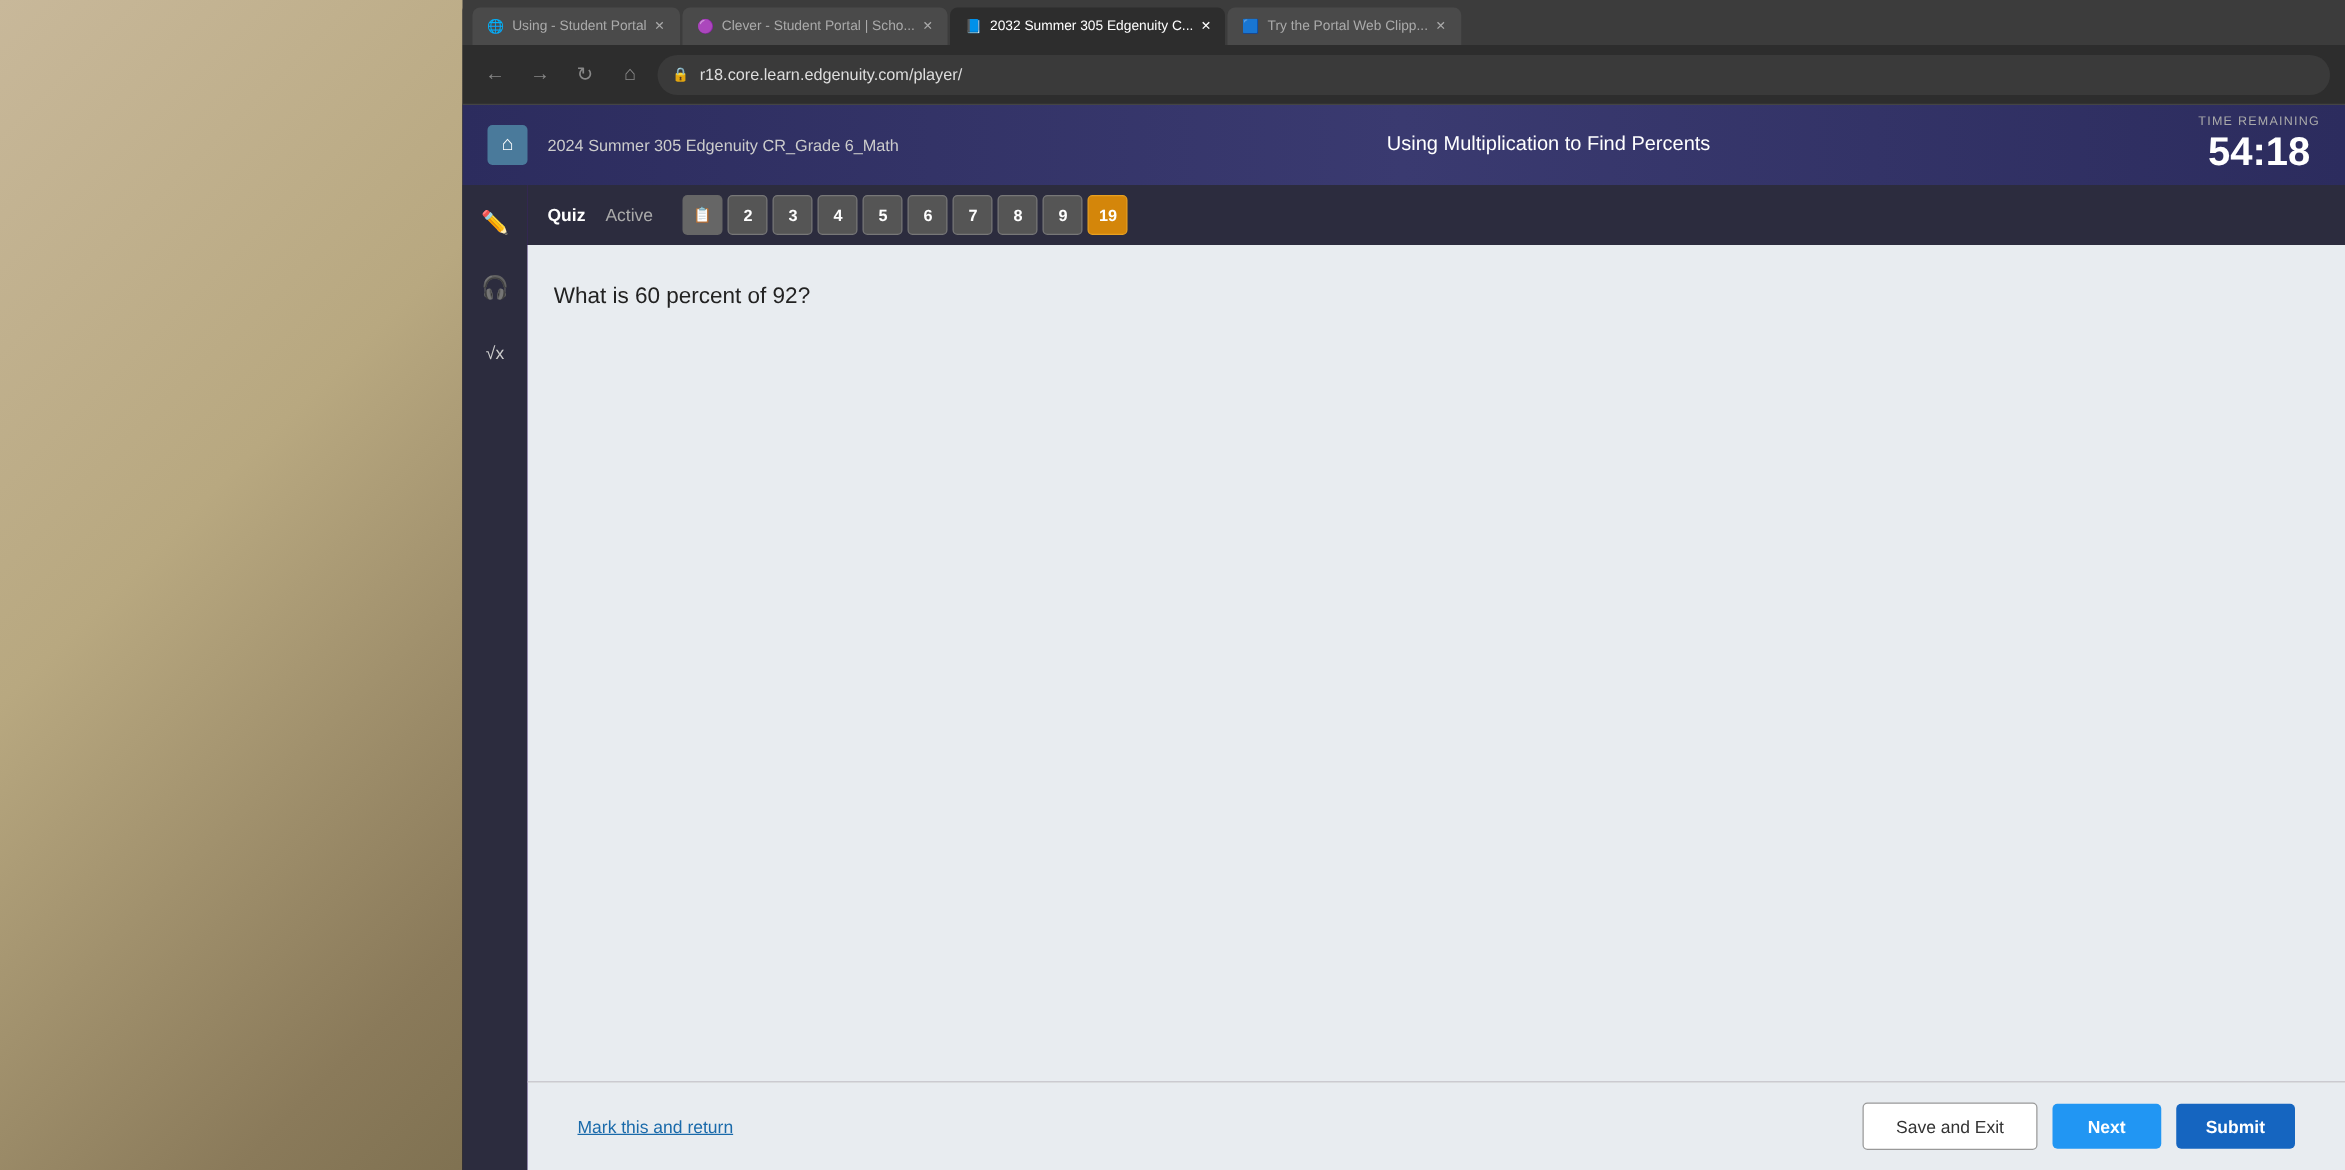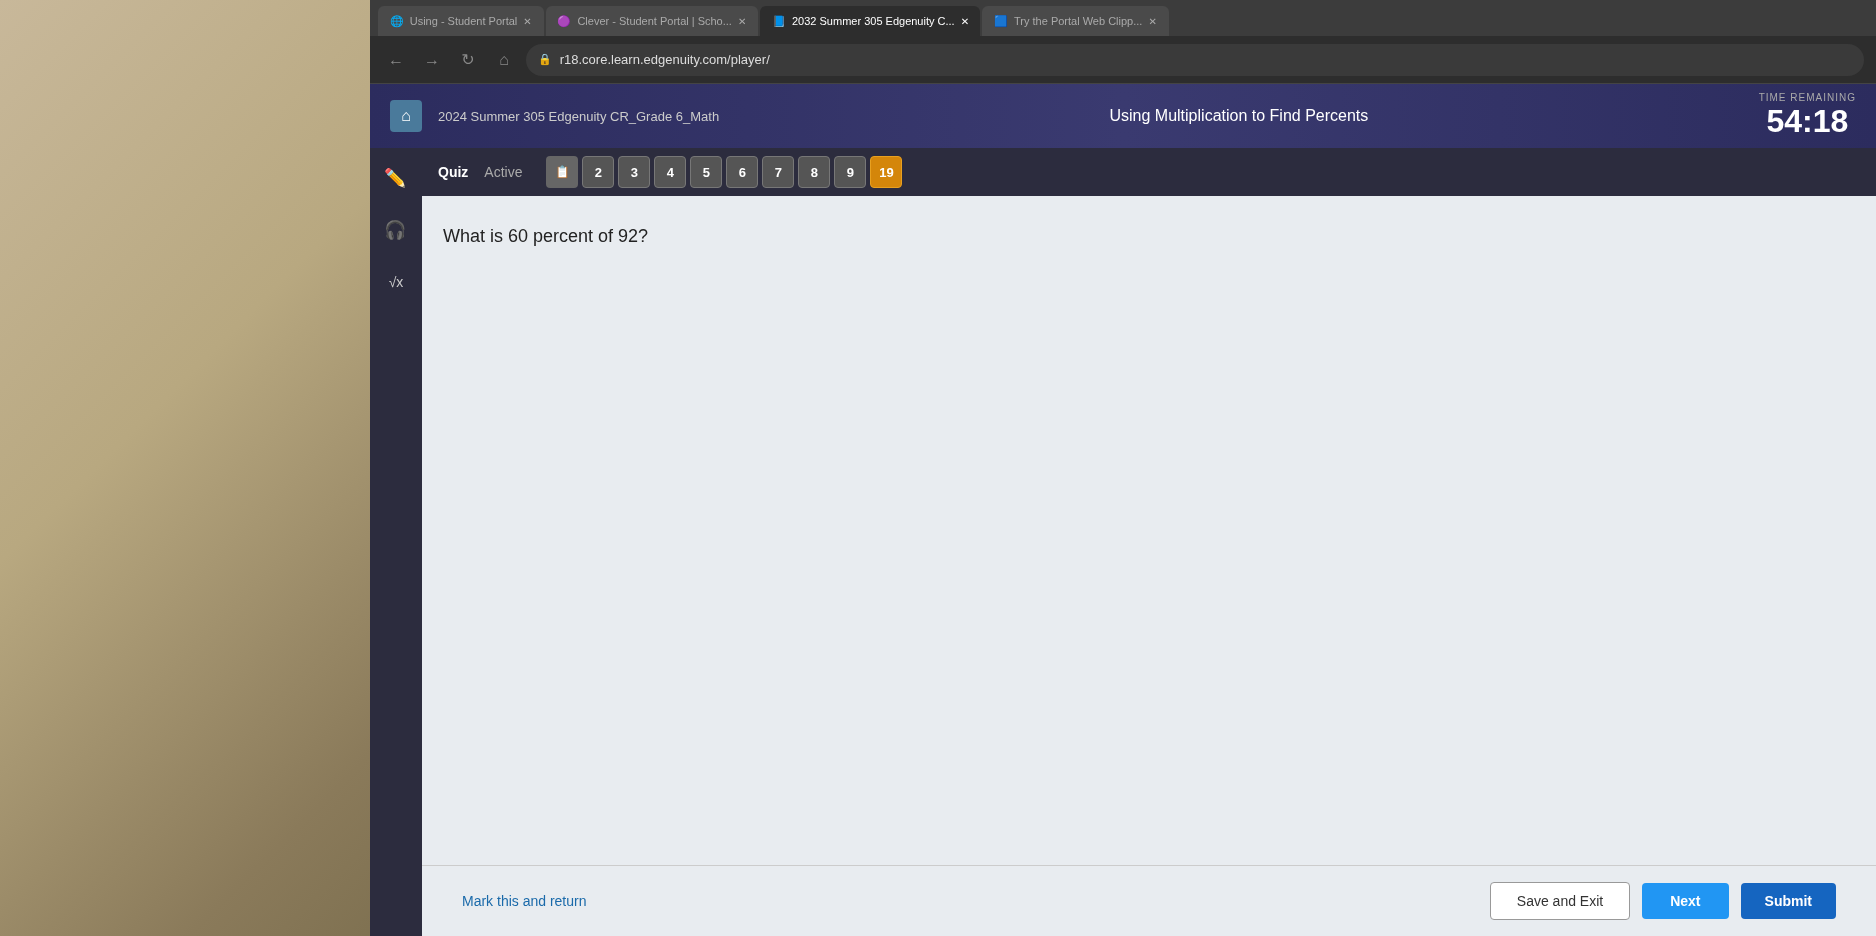--- a/index.html
+++ b/index.html
@@ -326,20 +326,21 @@
       background: #e8ecf0;
       padding: 16px 40px;
       display: flex;
       align-items: center;
       justify-content: space-between;
       border-top: 1px solid #ccc;
     }
 
     .mark-return {
       color: #1a6aaa;
+      text-decoration: underline;
       font-size: 14px;
       cursor: pointer;
     }
 
     .footer-buttons {
       display: flex;
       gap: 12px;
       align-items: center;
     }
 

